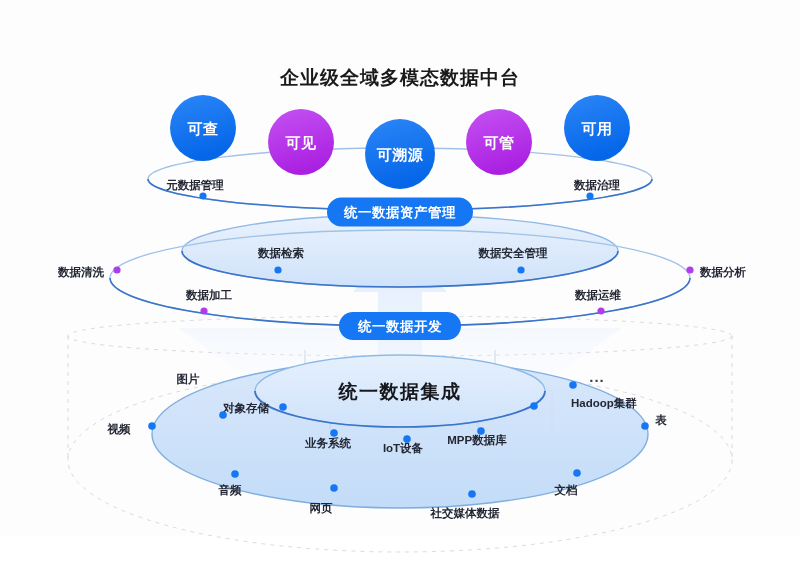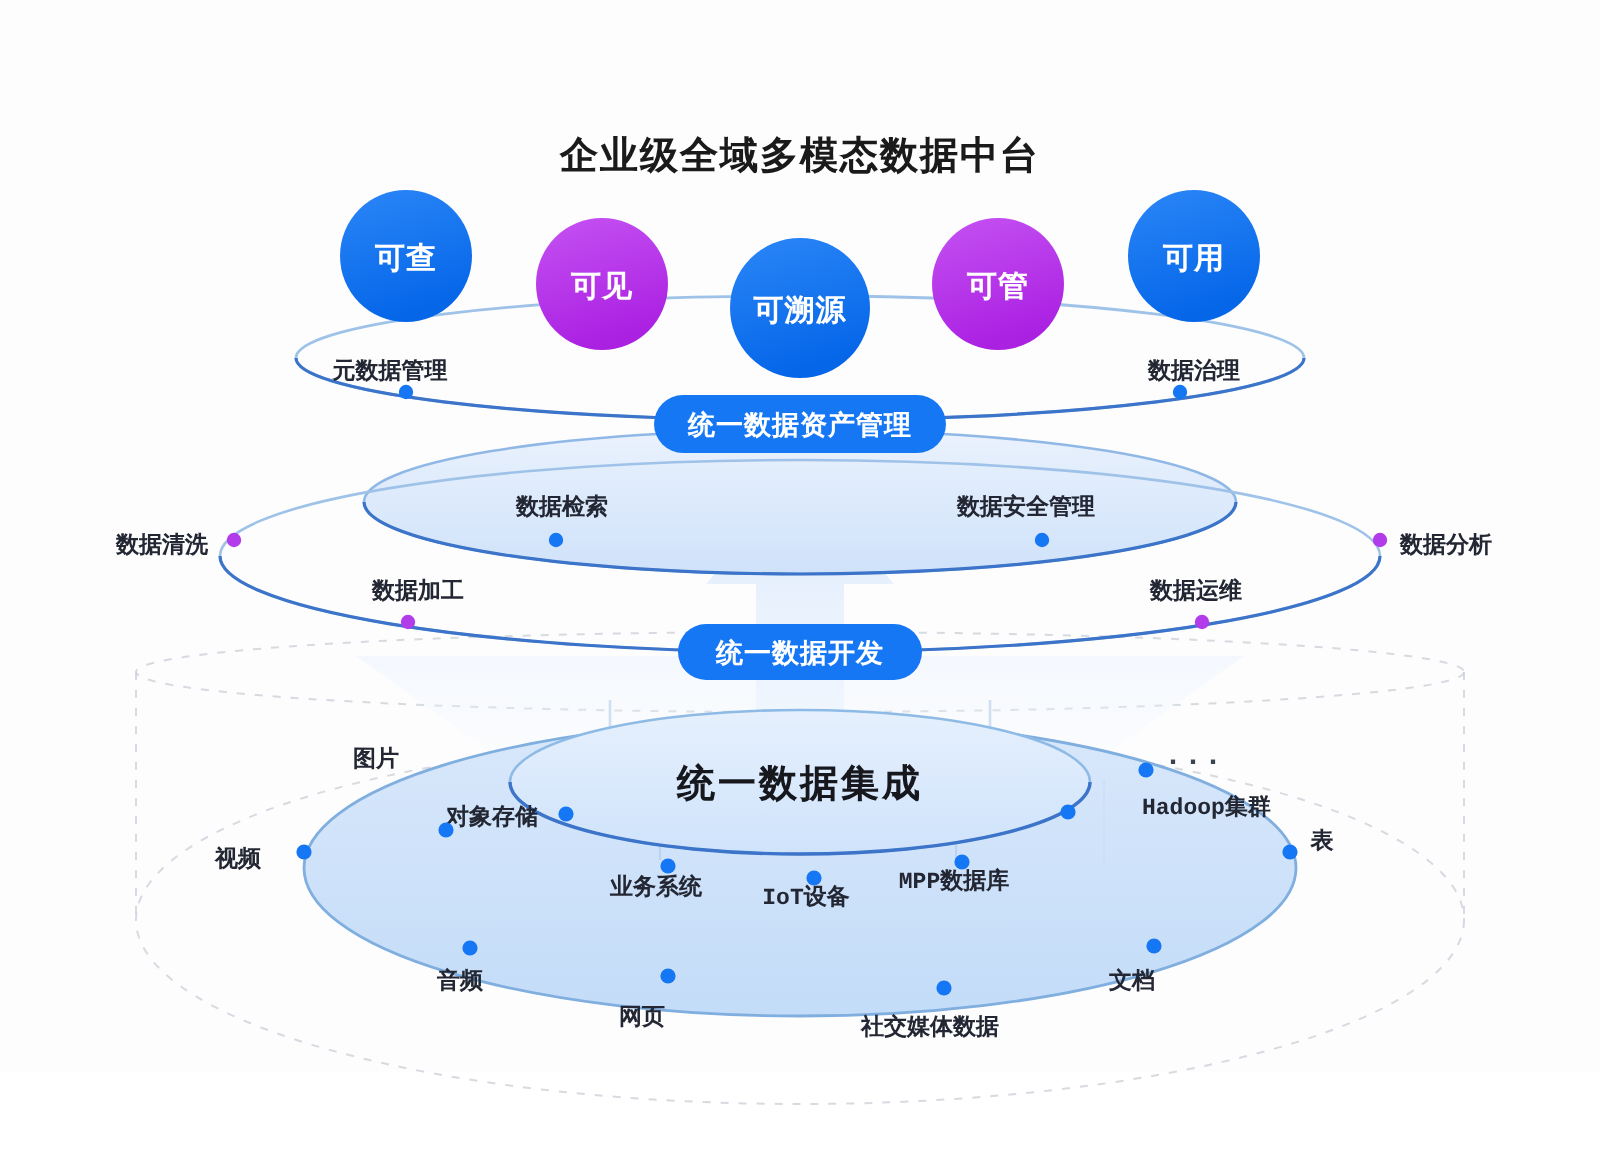--- a/index.html
+++ b/index.html
@@ -11,21 +11,20 @@
     width: 800px;
     height: 585px;
     font-family: "Liberation Sans", "DejaVu Sans", sans-serif;
     overflow: hidden;
   }
   #canvas {
     position: relative;
     width: 800px;
     height: 536px;
     background: #fdfdfe;
-    font-family: Liberation Mono, monospace;
   }
   #diagram-svg {
     position: absolute;
     top: 0;
     left: 0;
     width: 800px;
     height: 585px;
   }
   .ttl {
     font-weight: bold;

